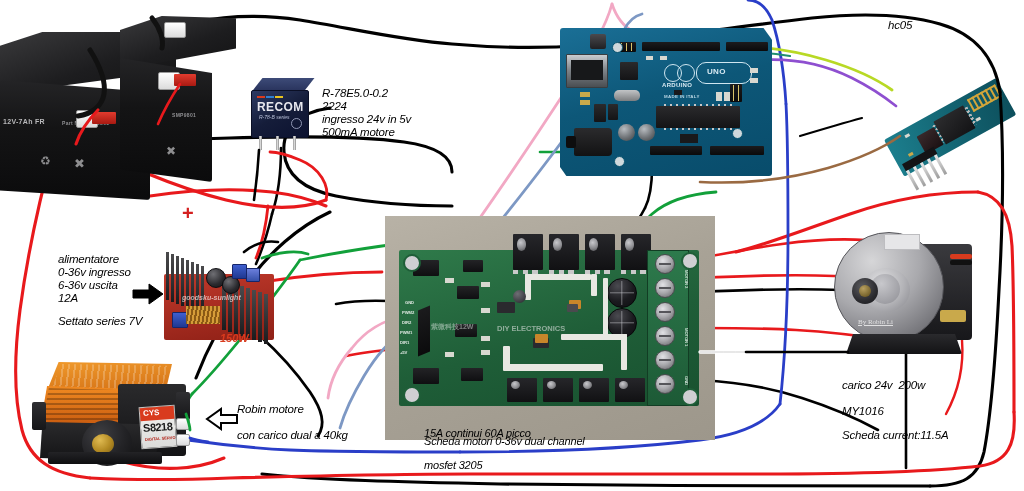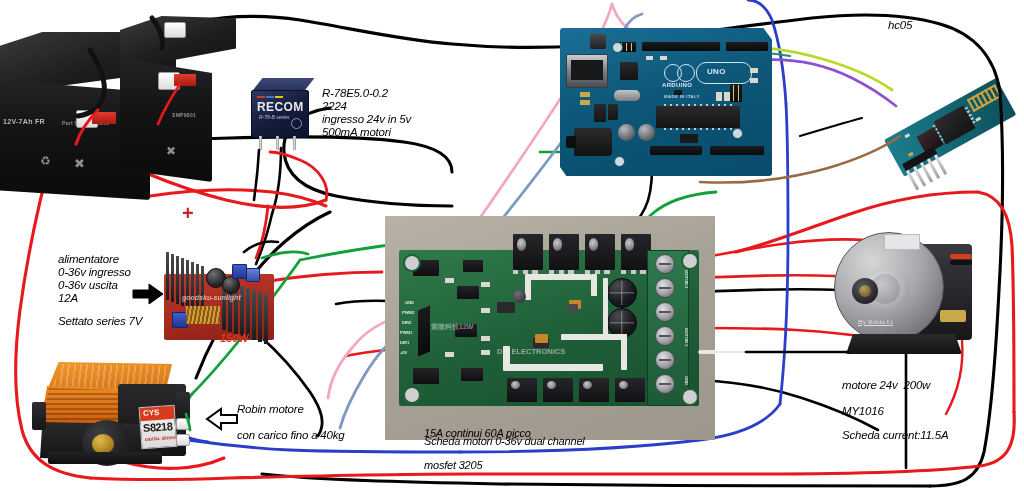--- a/index.html
+++ b/index.html
@@ -255,21 +255,21 @@
     <div class="regom-sub" style="left:10px;top:36px;">R-78-B series</div>
     <div style="position:absolute;left:42px;top:40px;width:9px;height:9px;border:1px solid #8f96b4;border-radius:50%;"></div>
     <div class="pin" style="left:10px;top:58px;width:3px;height:14px;"></div>
     <div class="pin" style="left:27px;top:58px;width:3px;height:14px;"></div>
     <div class="pin" style="left:44px;top:58px;width:3px;height:14px;"></div>
   </div>
 
   <div class="lbl s13" style="left:322px;top:86px;">R-78E5.0-0.2</div>
   <div class="lbl s13" style="left:322px;top:99px;">2224</div>
   <div class="lbl s13" style="left:322px;top:112px;">ingresso 24v in 5v</div>
-  <div class="lbl s13" style="left:322px;top:125px;">500mA motori</div>
+  <div class="lbl s13" style="left:322px;top:125px;">500mA motore</div>
 
   <div class="comp" style="left:160px;top:250px;width:118px;height:98px;">
     <div class="bc-pcb" style="left:4px;top:24px;width:110px;height:66px;"></div>
 
     <div style="position:absolute;left:6px;top:2px;width:44px;height:52px;">
       <div class="fin" style="left:0;top:0;width:3px;height:48px;"></div>
       <div class="fin" style="left:5px;top:2px;width:3px;height:48px;"></div>
       <div class="fin" style="left:10px;top:4px;width:3px;height:48px;"></div>
       <div class="fin" style="left:15px;top:6px;width:3px;height:48px;"></div>
       <div class="fin" style="left:20px;top:8px;width:3px;height:48px;"></div>
@@ -294,21 +294,21 @@
     <div class="pot" style="left:72px;top:14px;width:13px;height:13px;"></div>
     <div class="pot" style="left:86px;top:18px;width:12px;height:12px;background:linear-gradient(180deg,#6b7fdc,#3550a8);"></div>
     <div style="position:absolute;left:26px;top:56px;width:34px;height:18px;
          background:repeating-linear-gradient(100deg,#d8a23a 0 2px,#8a5c14 2px 4px);opacity:.95;"></div>
     <div class="wmk" style="left:22px;top:44px;">goodsku-sunlight</div>
     <div style="position:absolute;left:60px;top:82px;color:#d93b1e;font-size:11px;font-weight:bold;font-style:italic;">150W</div>
   </div>
 
   <div class="lbl s13" style="left:58px;top:252px;">alimentatore</div>
   <div class="lbl s13" style="left:58px;top:265px;">0-36v ingresso</div>
-  <div class="lbl s13" style="left:58px;top:278px;">0-36v uscita</div>
+  <div class="lbl s13" style="left:58px;top:278px;">6-36v uscita</div>
   <div class="lbl s13" style="left:58px;top:291px;">12A</div>
   <div class="lbl s13" style="left:58px;top:314px;">Settato series 7V</div>
 
   <svg class="layer" style="z-index:61;" viewBox="0 0 1024 491">
     <path d="M133,290 L149,290 L149,284 L163,294 L149,304 L149,298 L133,298 Z" fill="#000" stroke="#000" stroke-width="1"></path>
     <path d="M237,415 L221,415 L221,409 L207,419 L221,429 L221,423 L237,423 Z" fill="#fff" stroke="#000" stroke-width="2"></path>
   </svg>
 
   <div style="position:absolute;left:182px;top:202px;color:#d42020;font-size:20px;font-weight:bold;z-index:62;">+</div>
 
@@ -507,21 +507,21 @@
     <div class="pinlbl r" style="left:304px;top:54px;transform:rotate(90deg);transform-origin:0 0;">MOTOR 2</div>
     <div class="pinlbl r" style="left:304px;top:112px;transform:rotate(90deg);transform-origin:0 0;">MOTOR 1</div>
     <div class="pinlbl r" style="left:304px;top:160px;transform:rotate(90deg);transform-origin:0 0;">GND</div>
 
     <div class="mnt" style="left:18px;top:38px;width:14px;height:14px;"></div>
     <div class="mnt" style="left:18px;top:170px;width:14px;height:14px;"></div>
     <div class="mnt" style="left:296px;top:36px;width:14px;height:14px;"></div>
     <div class="mnt" style="left:296px;top:172px;width:14px;height:14px;"></div>
 
     <div class="md-wmk" style="left:46px;top:106px;color:rgba(220,230,224,.5);font-size:7px;">紫微科技12W</div>
-    <div class="md-wmk" style="left:112px;top:108px;margin-top:23px;">DIY ELECTRONICS</div>
+    <div class="md-wmk" style="left:112px;top:108px;">DIY ELECTRONICS</div>
   </div>
 
   <div class="lbl s12" style="left:424px;top:434px;">Scheda motori 0-36v dual channel</div>
   <div class="lbl s12" style="left:424px;top:426px;">15A continui 60A picco</div>
   <div class="lbl s12" style="left:424px;top:458px;">mosfet 3205</div>
 
   <div class="comp" style="left:828px;top:226px;width:156px;height:132px;">
     <div class="mot-body" style="left:88px;top:18px;width:56px;height:96px;"></div>
     <div class="mot-can" style="left:6px;top:6px;width:108px;height:108px;"></div>
     <div class="mot-hub" style="left:34px;top:42px;width:48px;height:44px;">
@@ -534,21 +534,21 @@
     </div>
     <div class="mot-lbl" style="left:56px;top:8px;width:34px;height:14px;"></div>
     <div class="mot-base" style="left:18px;top:108px;width:116px;height:20px;
          clip-path:polygon(6% 0%, 94% 0%, 100% 100%, 0% 100%);"></div>
     <div style="position:absolute;left:122px;top:28px;width:22px;height:5px;background:#d93b1e;border-radius:2px;"></div>
     <div style="position:absolute;left:122px;top:34px;width:22px;height:5px;background:#111;border-radius:2px;"></div>
     <div style="position:absolute;left:112px;top:84px;width:26px;height:12px;background:#c9a94b;border-radius:2px;"></div>
     <div class="mot-wm" style="left:30px;top:92px;text-decoration:underline;">By  Robin  Li</div>
   </div>
 
-  <div class="lbl s13" style="left:842px;top:378px;">motore 24v  200w</div>
+  <div class="lbl s13" style="left:842px;top:378px;">carico 24v  200w</div>
   <div class="lbl s13" style="left:842px;top:404px;">MY1016</div>
   <div class="lbl s13" style="left:842px;top:428px;">Scheda current:11.5A</div>
 
   <div class="comp" style="left:28px;top:358px;width:176px;height:118px;">
 
     <div class="sv-top" style="left:18px;top:4px;width:126px;height:34px;
          clip-path:polygon(10% 0%, 100% 6%, 94% 100%, 0% 92%);"></div>
     <div style="position:absolute;left:22px;top:6px;width:118px;height:30px;
          background:repeating-linear-gradient(97deg,rgba(255,255,255,.22) 0 2px,transparent 2px 6px);
          clip-path:polygon(10% 0%, 100% 6%, 94% 100%, 0% 92%);"></div>
@@ -576,21 +576,21 @@
     <div class="sv-ear" style="left:4px;top:44px;width:14px;height:28px;"></div>
     <div class="sv-ear" style="left:148px;top:34px;width:14px;height:28px;"></div>
     <div style="position:absolute;left:20px;top:94px;width:114px;height:12px;
          background:linear-gradient(180deg,#232326,#0e0e10);border-radius:2px;"></div>
 
     <div class="term-w" style="left:148px;top:60px;width:12px;height:10px;"></div>
     <div class="term-w" style="left:148px;top:76px;width:12px;height:10px;"></div>
   </div>
 
   <div class="lbl s13" style="left:237px;top:402px;">Robin motore</div>
-  <div class="lbl s13" style="left:237px;top:428px;">con carico fino a 40kg</div>
+  <div class="lbl s13" style="left:237px;top:428px;">con carico dual a 40kg</div>
 
   <svg class="layer" id="wires-top" viewBox="0 0 1024 491">
     <g fill="none" stroke-linecap="round" stroke-linejoin="round">
       <path d="M98,110 C88,120 80,132 76,144" stroke="#e8191c" stroke-width="3.1"></path>
       <path d="M180,84 C172,96 164,110 158,124" stroke="#e8191c" stroke-width="2.6"></path>
       <path d="M259,150 C258,168 256,186 254,200" stroke="#000" stroke-width="2.6"></path>
       <path d="M262,258 C280,252 296,250 308,254" stroke="#12a03a" stroke-width="2.8"></path>
       <path d="M244,252 C254,244 266,240 278,242" stroke="#000" stroke-width="2.6"></path>
       <path d="M700,352 C716,352 732,352 746,352" stroke="#ffffff" stroke-width="3.4"></path>
       <path d="M700,352 C716,352 732,352 746,352" stroke="#cfcfcf" stroke-width="1" stroke-dasharray="0"></path>

